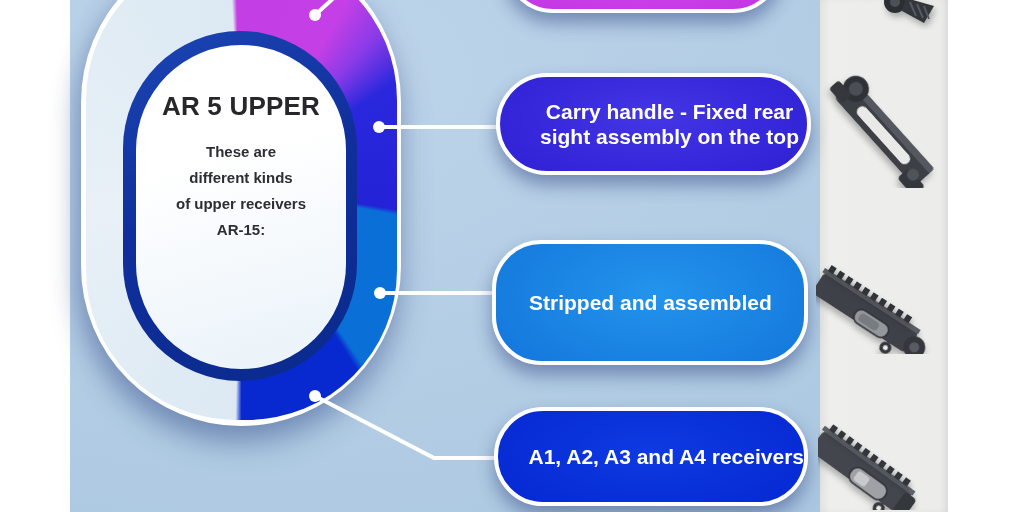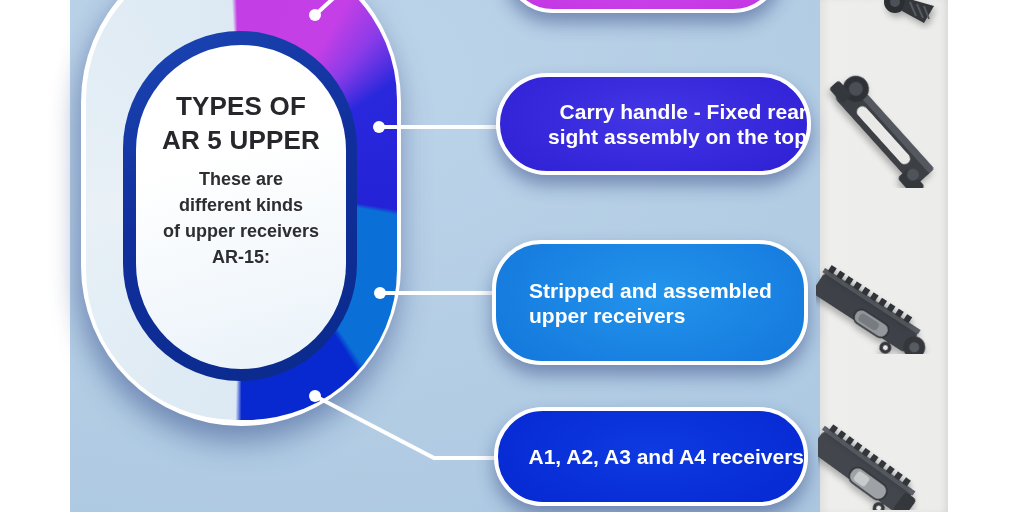--- a/index.html
+++ b/index.html
@@ -38,40 +38,40 @@
     position:absolute;left:123px;top:31px;width:234px;height:350px;border-radius:117px;
     background:linear-gradient(155deg,#1b46b4 0%,#102f9c 45%,#0a2a8c 100%);
   }
   .inner-capsule{
     position:absolute;left:136px;top:45px;width:210px;height:324px;border-radius:105px;
     background:linear-gradient(165deg,#ffffff 35%,#f3f8fc 70%,#e9f2f8 100%);
     display:flex;flex-direction:column;align-items:center;text-align:center;
     box-sizing:border-box;padding-top:44px;
   }
   .card-title{font-size:26px;line-height:34px;font-weight:700;color:#26262b;letter-spacing:.2px;}
-  .card-subtitle{margin-top:9px;font-size:18px;line-height:26px;font-weight:700;color:#2d2d32;}
+  .card-subtitle{margin-top:16px;font-size:15px;line-height:26px;font-weight:700;color:#2d2d32;}
   .card-subtitle div{font-weight:600;}
   
   .connectors{position:absolute;left:0;top:0;width:1024px;height:512px;pointer-events:none;}
   
   .pill{
     position:absolute;box-sizing:border-box;border:4.5px solid #ffffff;
     color:#ffffff;font-weight:700;font-size:21px;line-height:25px;
     display:flex;flex-direction:column;justify-content:center;
     box-shadow:0 10px 18px rgba(24,44,110,.42);
   }
   .pill span{display:block;}
   .pill-1{
     left:504px;top:-86px;width:278px;height:99px;border-radius:49px;
     background:radial-gradient(120% 150% at 50% 30%,#d74ff0 0%,#c338e4 55%,#a42cd6 100%);
   }
   .pill-2{
     left:496px;top:73px;width:315px;height:102px;border-radius:51px;
     background:radial-gradient(115% 160% at 50% 42%,#4336e6 0%,#2d1ed2 60%,#2113b8 100%);
-    padding-left:32px;align-items:flex-end;
+    padding-left:32px;align-items:center;
   }
   .pill-3{
     left:492px;top:240px;width:316px;height:125px;border-radius:49px;
     background:radial-gradient(120% 170% at 52% 42%,#2394ec 0%,#1274da 58%,#0a54c8 100%);
     padding-left:33px;align-items:flex-start;
   }
   .pill-4{
     left:494px;top:407px;width:314px;height:99px;border-radius:49px;
     background:radial-gradient(115% 160% at 50% 44%,#0e3ae2 0%,#0527d0 58%,#031eb4 100%);
     align-items:flex-end;text-align:center;
@@ -86,21 +86,20 @@
 <div class="stage">
 
   <div class="main-area"></div>
   <div class="photo-panel"></div>
 
   <div class="outer-capsule"></div>
   <div class="ring"></div>
   <div class="navy-capsule"></div>
   <div class="inner-capsule">
     <div class="card-title">
-      <div>TYPES OF</div>
       <div>AR 5 UPPER</div>
     </div>
     <div class="card-subtitle">
       <div>These are</div>
       <div>different kinds</div>
       <div>of upper receivers</div>
       <div>AR-15:</div>
     </div>
   </div>
 
@@ -121,21 +120,20 @@
 
   <div class="pill pill-1"></div>
 
   <div class="pill pill-2">
     <span>Carry handle - Fixed rear</span>
     <span>sight assembly on the top</span>
   </div>
 
   <div class="pill pill-3">
     <span>Stripped and assembled</span>
-    <span>upper receivers</span>
   </div>
 
   <div class="pill pill-4">
     <span>A1, A2, A3 and A4 receivers</span>
   </div>
 
   <svg class="photo" style="left:876px;top:0" width="66" height="30" viewBox="0 0 66 30">
     <g>
       <circle cx="19" cy="2" r="11" fill="#2b2e33"></circle>
       <circle cx="19" cy="2" r="5" fill="#4c5057"></circle>

